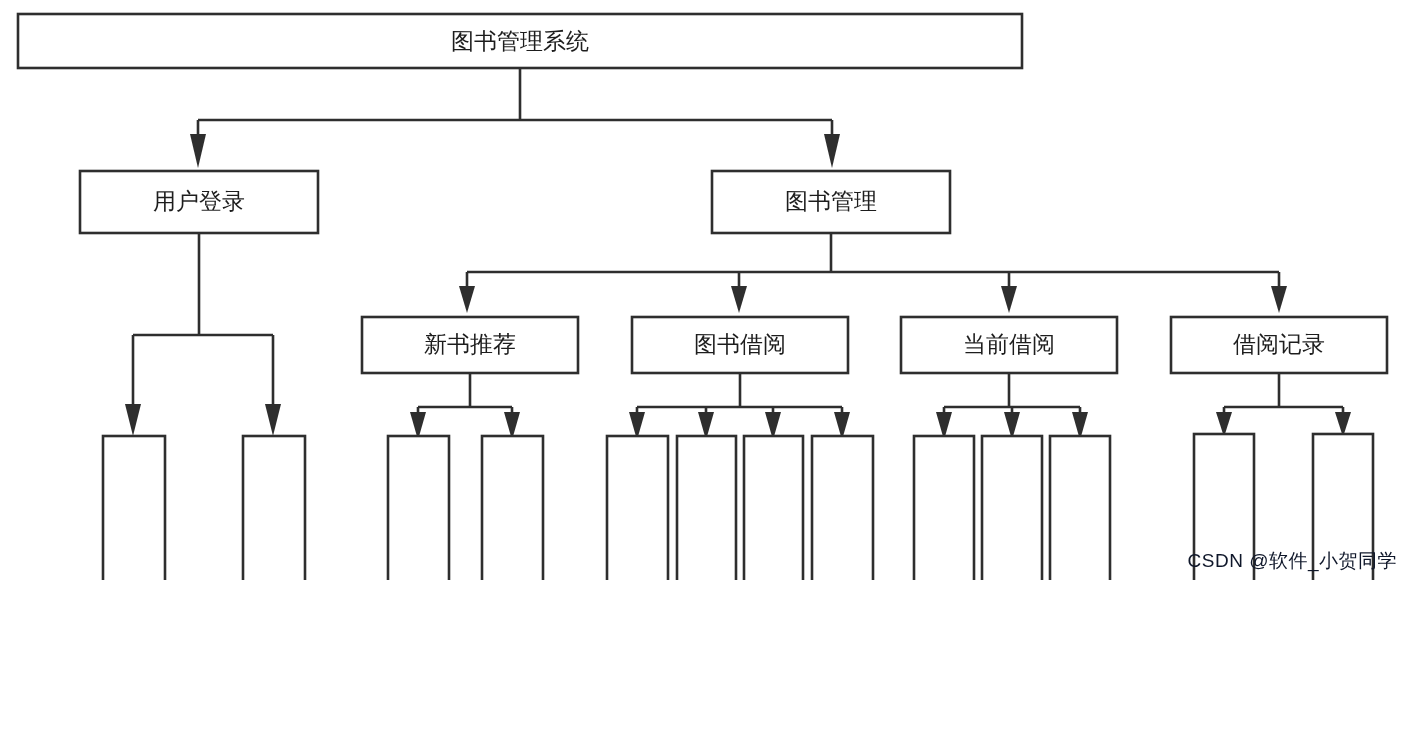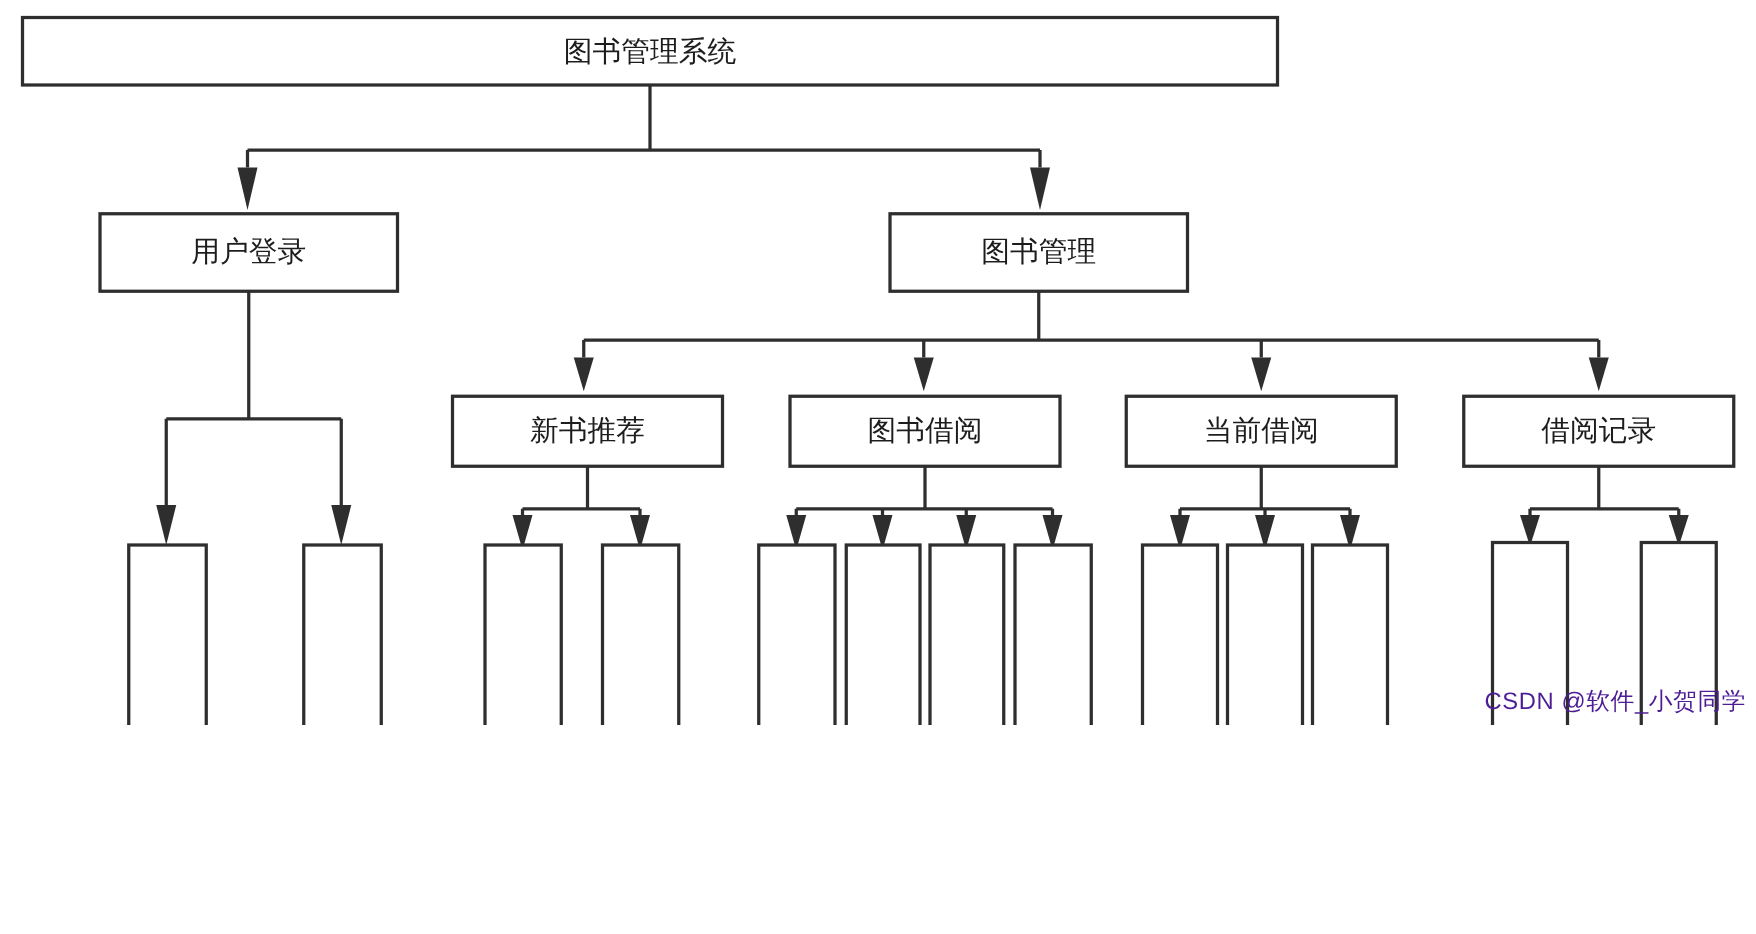--- a/index.html
+++ b/index.html
@@ -64,21 +64,21 @@
     justify-content: center;
     pointer-events: none;
     user-select: none;
   }
   .watermark {
     position: absolute;
     right: 8px;
     bottom: 6px;
     font-family: "Liberation Sans", "DejaVu Sans", sans-serif;
     font-size: 19px;
-    color: #4c1d95;
+    color: #0f172a;
     letter-spacing: 0.5px;
     white-space: nowrap;
     user-select: none;
   }
 </style>
 </head>
 <body>
 
 <div id="diagram-root">
 

